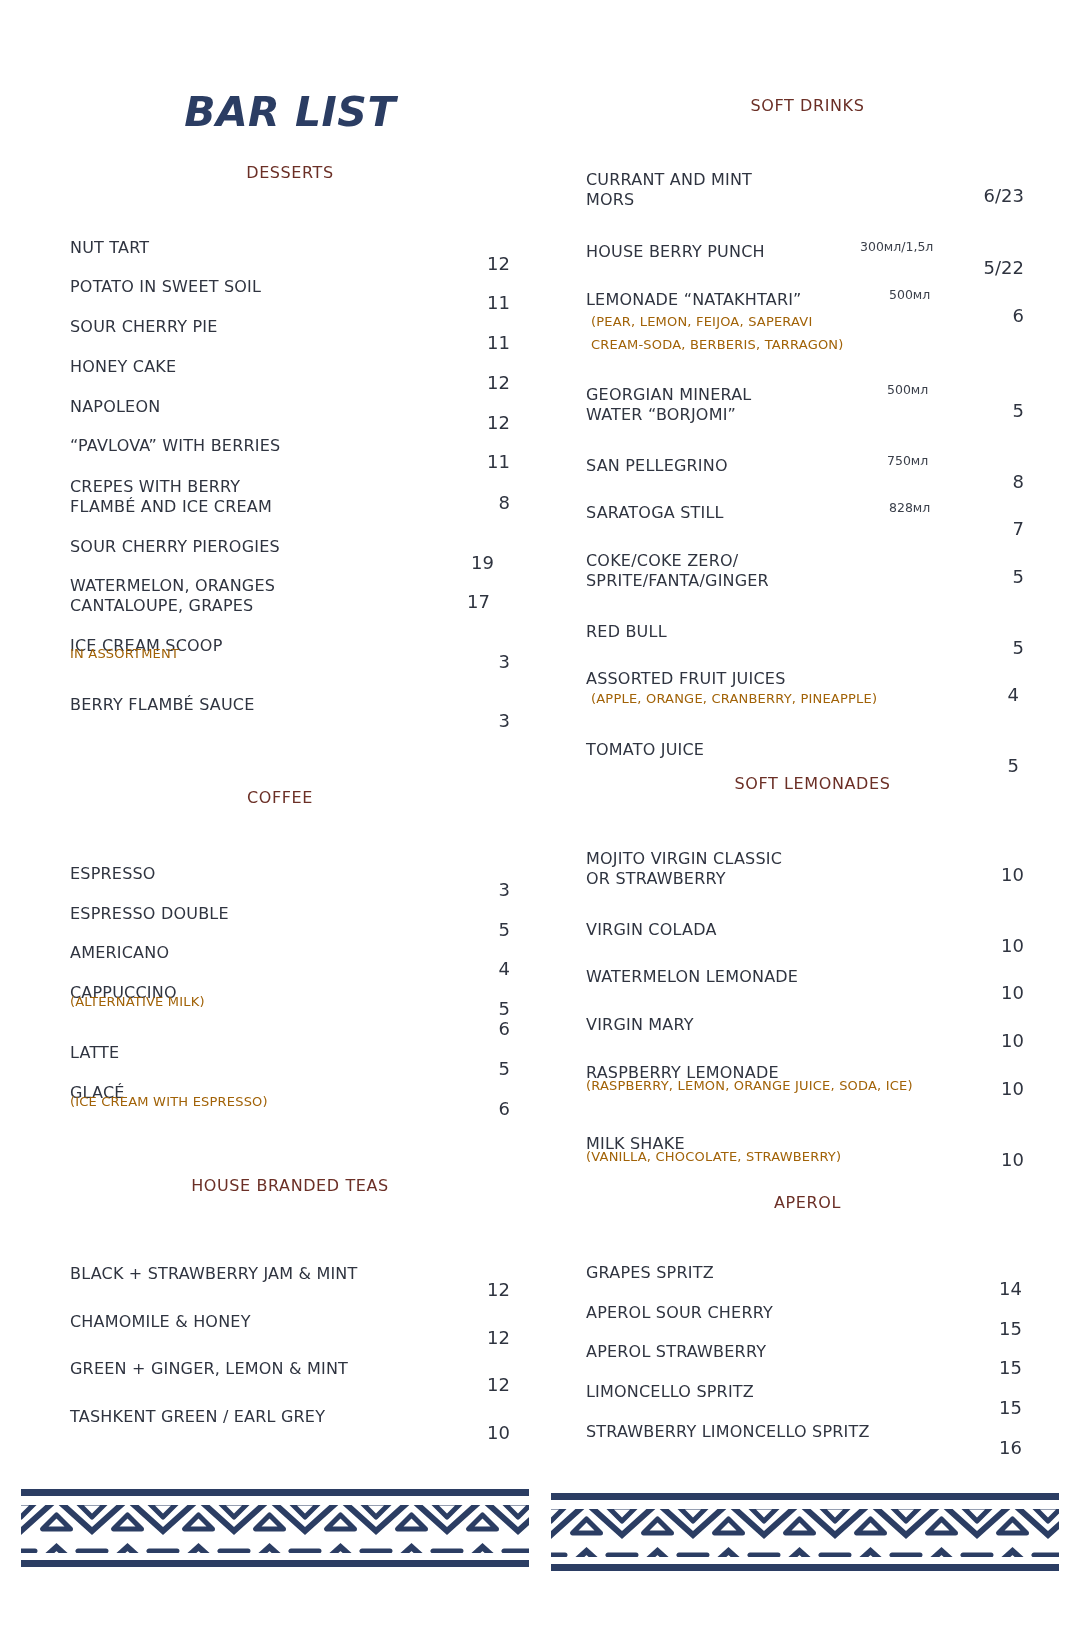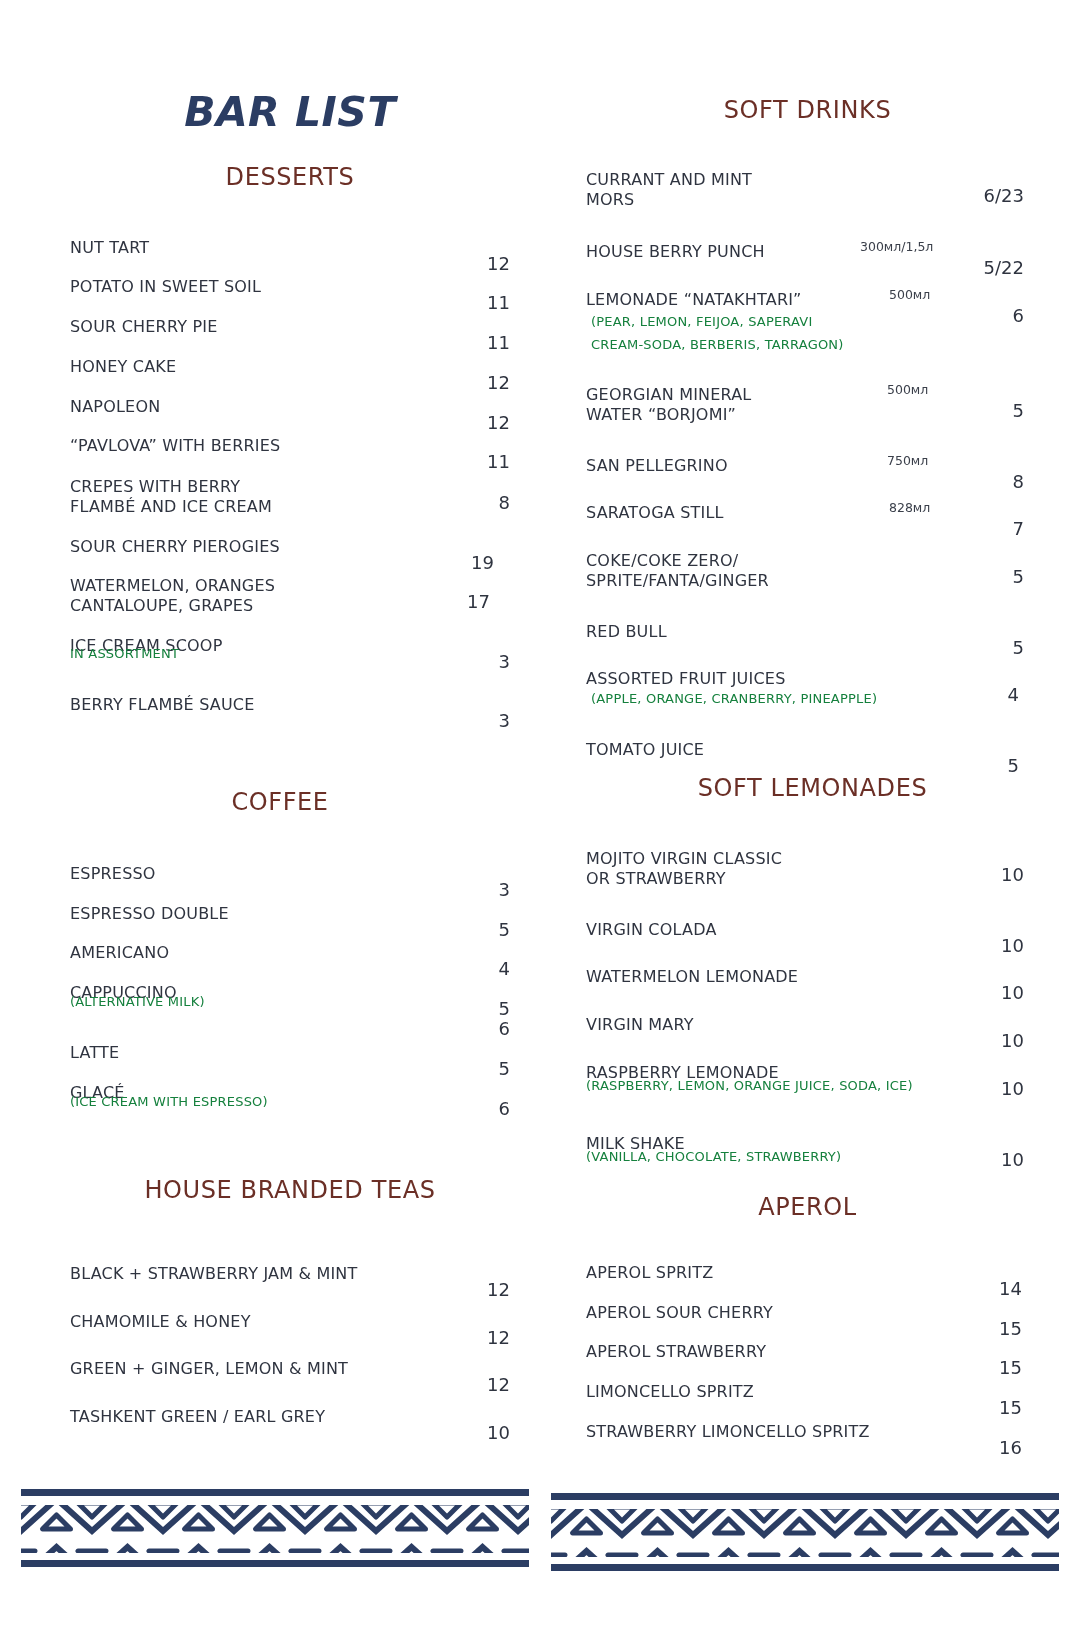--- a/index.html
+++ b/index.html
@@ -1,26 +1,26 @@
 <!DOCTYPE html>
 <html><head>
 <meta charset="utf-8">
 <style>
   html, body { margin: 0; padding: 0; background: #ffffff; }
   body { width: 1079px; height: 1638px; position: relative; overflow: hidden;
          font-family: "DejaVu Sans", "Liberation Sans", sans-serif; color: #2f3440; }
   .page-title { position: absolute; left: 0; width: 580px; top: 88px; text-align: center;
                 font-size: 41px; font-weight: bold; color: #2b3d63; letter-spacing: 0.5px; font-style: italic; }
-  .sec-title { position: absolute; text-align: center; font-size: 24px; color: #6b2f26;
+  .sec-title { position: absolute; text-align: center; font-size: 16px; color: #6b2f26;
                letter-spacing: 0.6px; font-weight: normal; }
   .item { position: absolute; }
   .item .name { position: absolute; left: 0; top: 0; font-size: 16px; line-height: 20px;
                 letter-spacing: 0.2px; white-space: pre-line; color: #2f3440; }
   .item .sub { position: absolute; left: 0; font-size: 13px; line-height: 23px;
-               letter-spacing: 0.2px; white-space: pre-line; color: #15803d; }
+               letter-spacing: 0.2px; white-space: pre-line; color: #a16207; }
   .item .vol { position: absolute; top: -3px; font-size: 12.5px; color: #3a3f4a; }
   .item .price { position: absolute; top: 0; font-size: 18px; line-height: 20px; 
                  color: #2f3440; white-space: pre-line; margin-top: 16px; }
   .band { position: absolute; }
   .band svg { display: block; }
 </style>
 </head>
 <body>
 
 <div class="page-title">BAR LIST</div>
@@ -209,21 +209,21 @@
   </div>
   <div class="item" style="left:586px;top:1134px;width:438px;">
     <span class="name">MILK SHAKE</span>
     <span class="sub" style="top:13px;font-size:13px;line-height:20px;">(VANILLA, CHOCOLATE, STRAWBERRY)</span>
     <span class="price" style="right:0;">10</span>
   </div>
 
   <div class="sec-title" style="left:560px;width:495px;top:1193px;">APEROL</div>
 
   <div class="item" style="left:586px;top:1263px;width:438px;">
-    <span class="name">APEROL SPRITZ</span>
+    <span class="name">GRAPES SPRITZ</span>
     <span class="price" style="right:2px;">14</span>
   </div>
   <div class="item" style="left:586px;top:1303px;width:438px;">
     <span class="name">APEROL SOUR CHERRY</span>
     <span class="price" style="right:2px;">15</span>
   </div>
   <div class="item" style="left:586px;top:1342px;width:438px;">
     <span class="name">APEROL STRAWBERRY</span>
     <span class="price" style="right:2px;">15</span>
   </div>

